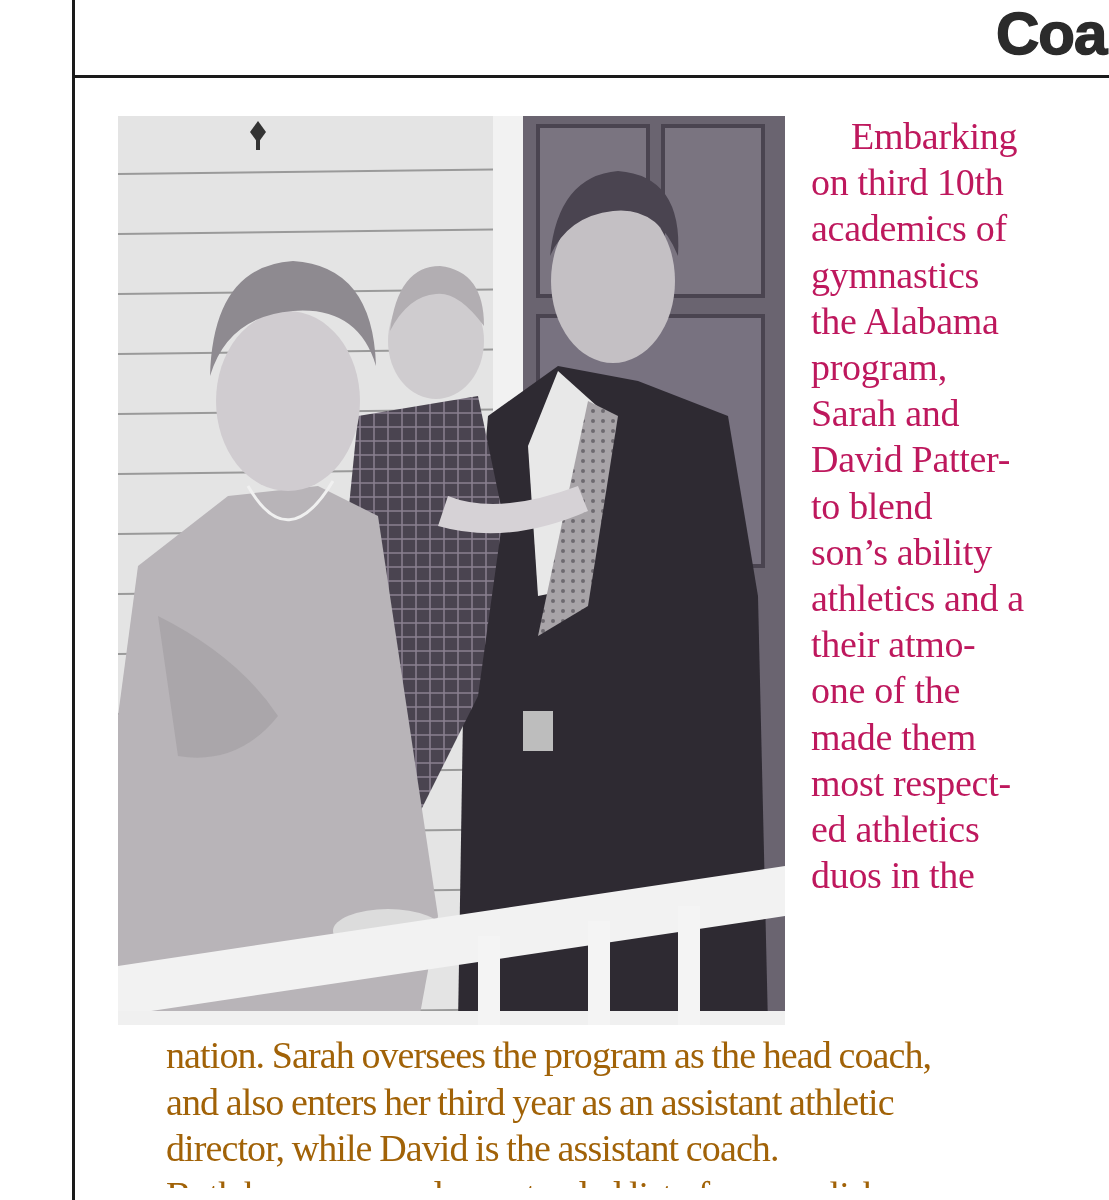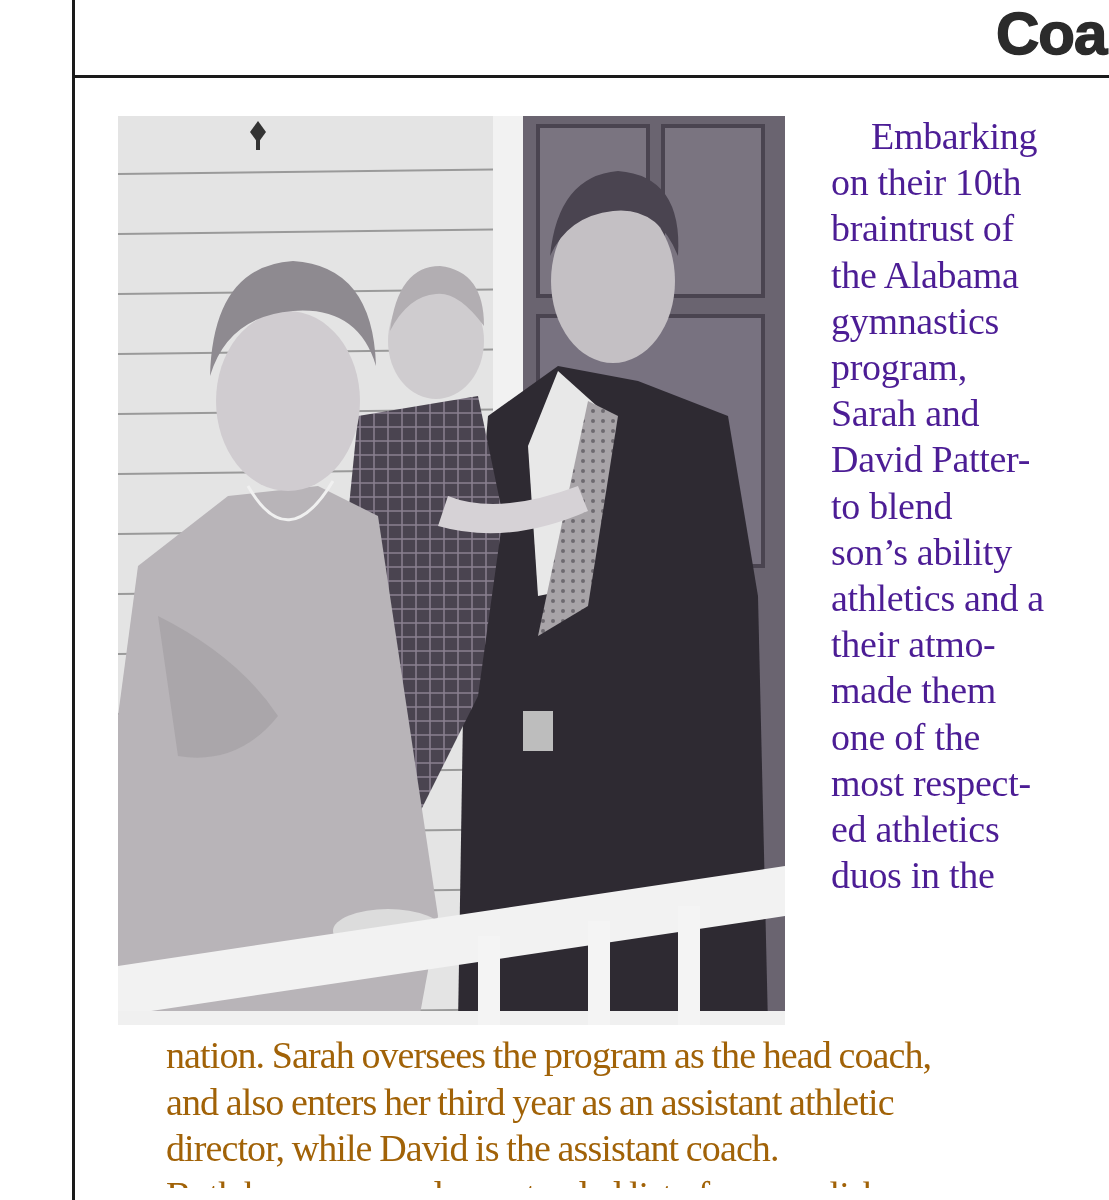--- a/index.html
+++ b/index.html
@@ -49,26 +49,26 @@
     left: 118px;
     top: 116px;
     width: 667px;
     height: 909px;
     overflow: hidden;
     background: #d8d8d8;
   }
   .photo svg { display: block; }
   .side-column {
     position: absolute;
-    left: 831px;
+    left: 811px;
     top: 113px;
     width: 270px;
     font-size: 38px;
     line-height: 46.2px;
-    color: #4c1d95;
+    color: #be185d;
     letter-spacing: -0.3px;
   }
   .side-column .line {
     display: block;
     white-space: nowrap;
   }
   .side-column .line.indent { padding-left: 40px; }
   .full-text {
     position: absolute;
     left: 122px;
@@ -154,33 +154,33 @@
     <path d="M0 850 L667 750 L667 800 L0 900 Z" fill="#f2f2f2"></path>
     <rect x="0" y="895" width="667" height="14" fill="#f0f0f0"></rect>
     <rect x="560" y="790" width="22" height="119" fill="#f4f4f4"></rect>
     <rect x="470" y="805" width="22" height="104" fill="#f4f4f4"></rect>
     <rect x="360" y="820" width="22" height="89" fill="#f4f4f4"></rect>
   </svg>
 </div>
 
 <div class="side-column">
   <span class="line indent">Embarking</span>
-  <span class="line">on their 10th</span>
-  <span class="line">braintrust of</span>
+  <span class="line">on third 10th</span>
+  <span class="line">academics of</span>
+  <span class="line">gymnastics</span>
   <span class="line">the Alabama</span>
-  <span class="line">gymnastics</span>
   <span class="line">program,</span>
   <span class="line">Sarah and</span>
   <span class="line">David Patter-</span>
   <span class="line">to blend</span>
   <span class="line">son’s ability</span>
   <span class="line">athletics and a</span>
   <span class="line">their atmo-</span>
+  <span class="line">one of the</span>
   <span class="line">made them</span>
-  <span class="line">one of the</span>
   <span class="line">most respect-</span>
   <span class="line">ed athletics</span>
   <span class="line">duos in the</span>
 </div>
 
 <div class="full-text">
   <span class="line">nation. Sarah oversees the program as the head coach,</span>
   <span class="line">and also enters her third year as an assistant athletic</span>
   <span class="line">director, while David is the assistant coach.</span>
   <span class="line cropped">   Both have amassed an extended list of accomplish-</span>

